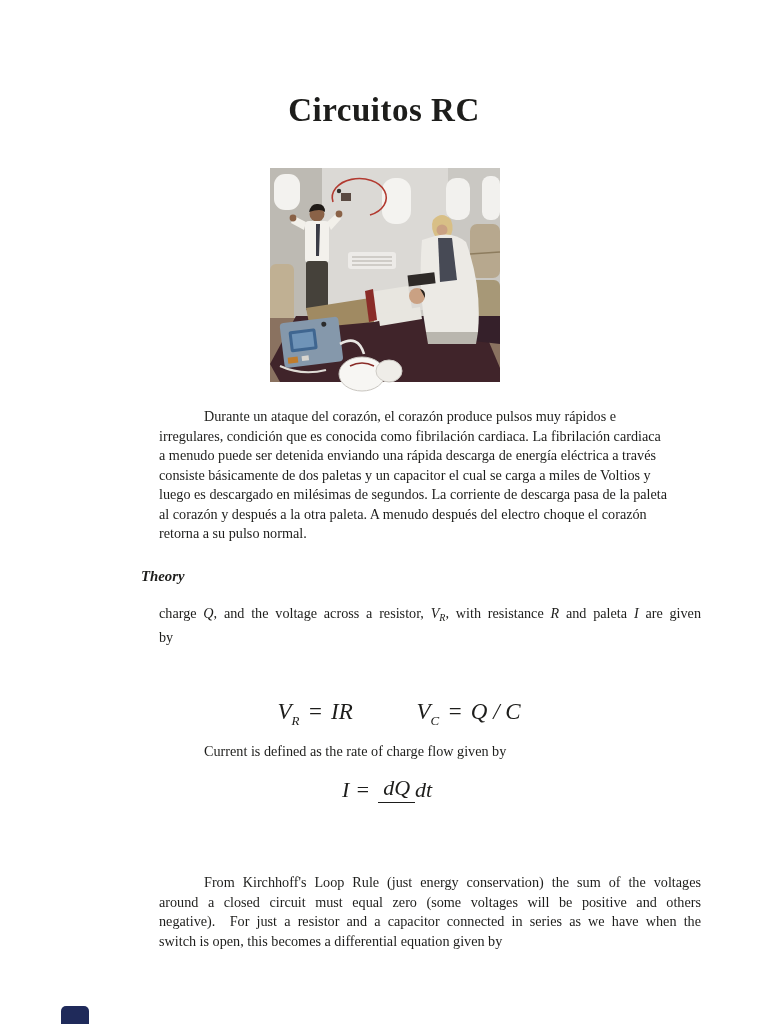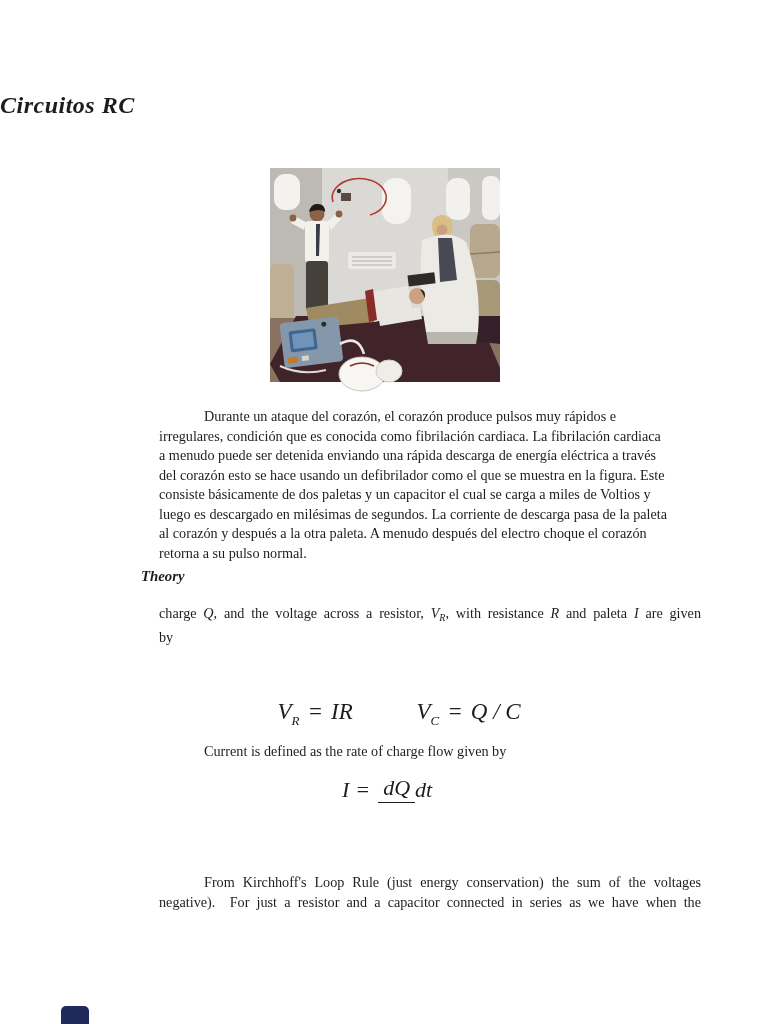--- a/index.html
+++ b/index.html
@@ -5,22 +5,22 @@
   html,body{margin:0;padding:0;}
   body{
     width:768px;height:1024px;position:relative;overflow:hidden;
     background:#ffffff;
     font-family:"Liberation Serif", serif;
     color:#1d1d1b;
   }
   .abs{position:absolute;}
   
   .doc-title{
-    left:0;right:0;top:92px;text-align:left;
-    font-size:24px;font-weight:bold;font-style:italic;
+    left:0;right:0;top:92px;text-align:center;
+    font-size:33px;font-weight:bold;
     letter-spacing:0.5px;
   }
   
   .photo{left:270px;top:168px;width:230px;height:228px;}
   
   .tblock{left:113px;width:542px;font-size:14.2px;line-height:19.5px;margin-left:46px;}
   .tline{white-space:pre-wrap;}
   .just .tline{text-align:justify;text-align-last:justify;}
   .just .tline.last{text-align-last:left;}
   .indent .tline.first{text-indent:45px;}
@@ -136,21 +136,20 @@
       <ellipse cx="119" cy="203" rx="13" ry="11" fill="#efede8" stroke="#cfccc6" stroke-width="1"></ellipse>
       <path d="M80 198 Q92 192 104 198" stroke="#8a2c28" stroke-width="1.6" fill="none"></path>
     </g>
   </svg>
 </div>
 
 <div class="abs tblock indent" style="top:407px;">
     <div class="tline first">Durante un ataque del corazón, el corazón produce pulsos muy rápidos e</div>
     <div class="tline">irregulares, condición que es conocida como fibrilación cardiaca. La fibrilación cardiaca</div>
     <div class="tline">a menudo puede ser detenida enviando una rápida descarga de energía eléctrica a través</div>
-    <div class="tline">del corazón esto se hace usando un defibrilador como el que se muestra en la figura. Este</div>
     <div class="tline">consiste básicamente de dos paletas y un capacitor el cual se carga a miles de Voltios y</div>
     <div class="tline">luego es descargado en milésimas de segundos. La corriente de descarga pasa de la paleta</div>
     <div class="tline">al corazón y después a la otra paleta. A menudo después del electro choque el corazón</div>
     <div class="tline last">retorna a su pulso normal.</div>
   </div>
 
 <div class="abs sect-heading">Theory</div>
 
 <div class="abs tblock indent just" style="top:604px;">
     <div class="tline"><span>charge </span><span class="i">Q</span><span>, and the voltage across a resistor, </span><span class="i">V</span><span class="sub">R</span><span>, with resistance </span><span class="i">R</span><span> and paleta </span><span class="i">I</span><span> are given</span></div>
@@ -172,16 +171,18 @@
   <span class="lhs">I</span>
   <span class="equals">=</span>
   <span class="frac">
     <span class="num">dQ</span>
     <span class="den">dt</span>
   </span>
 </div>
 
 <div class="abs tblock indent just" style="top:873px;">
     <div class="tline first">From Kirchhoff's Loop Rule (just energy conservation) the sum of the voltages</div>
+    <div class="tline">around a closed circuit must equal zero (some voltages will be positive and others</div>
     <div class="tline">negative).  For just a resistor and a capacitor connected in series as we have when the</div>
+    <div class="tline last">switch is open, this becomes a differential equation given by</div>
   </div>
 
 <div class="abs footer-mark" style="background:#1f2a5a;"></div>
 
 </body></html>

